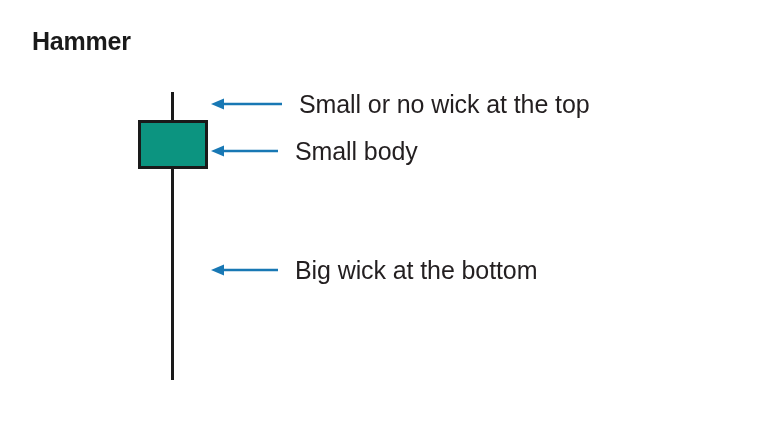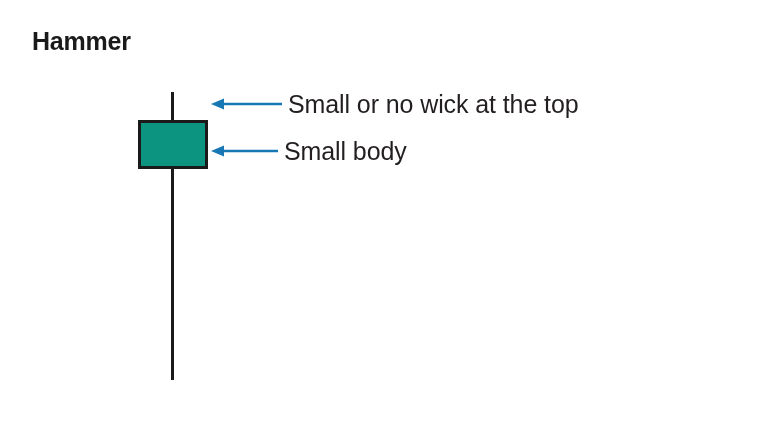--- a/index.html
+++ b/index.html
@@ -71,21 +71,21 @@
   }
   .annotation-arrow {
     display: block;
     flex: 0 0 auto;
   }
   .annotation-label {
     font-size: 25px;
     color: #231f20;
     line-height: 30px;
     white-space: nowrap;
-    margin-left: 6px;
+    margin-left: 17px;
     letter-spacing: -0.1px;
   }
 
   #annotation-top-wick {
     left: 210px;
     top: 89px;
   }
   #annotation-body {
     left: 210px;
     top: 136px;
@@ -117,14 +117,21 @@
   </div>
 
   <div id="annotation-body" class="annotation">
     <svg class="annotation-arrow" width="68" height="16" viewBox="0 0 68 16">
       <line x1="13" y1="8" x2="68" y2="8" stroke="#1878b4" stroke-width="2.6"></line>
       <path d="M 1 8 L 14 2.4 L 14 13.6 Z" fill="#1878b4"></path>
     </svg>
     <span class="annotation-label">Small body</span>
   </div>
 
+  <div id="annotation-bottom-wick" class="annotation">
+    <svg class="annotation-arrow" width="68" height="16" viewBox="0 0 68 16">
+      <line x1="13" y1="8" x2="68" y2="8" stroke="#1878b4" stroke-width="2.6"></line>
+      <path d="M 1 8 L 14 2.4 L 14 13.6 Z" fill="#1878b4"></path>
+    </svg>
+    <span class="annotation-label">Big wick at the bottom</span>
+  </div>
 
 </div>
 
 </body></html>

